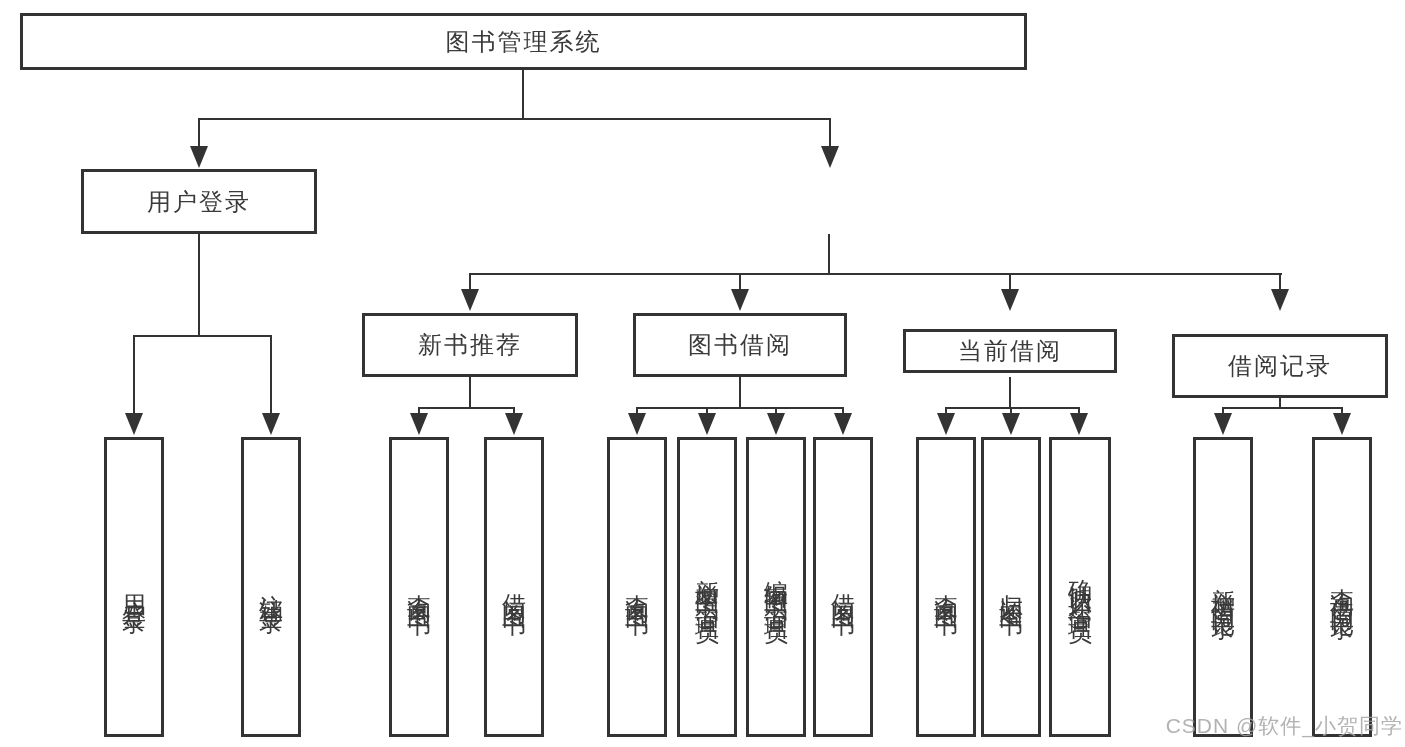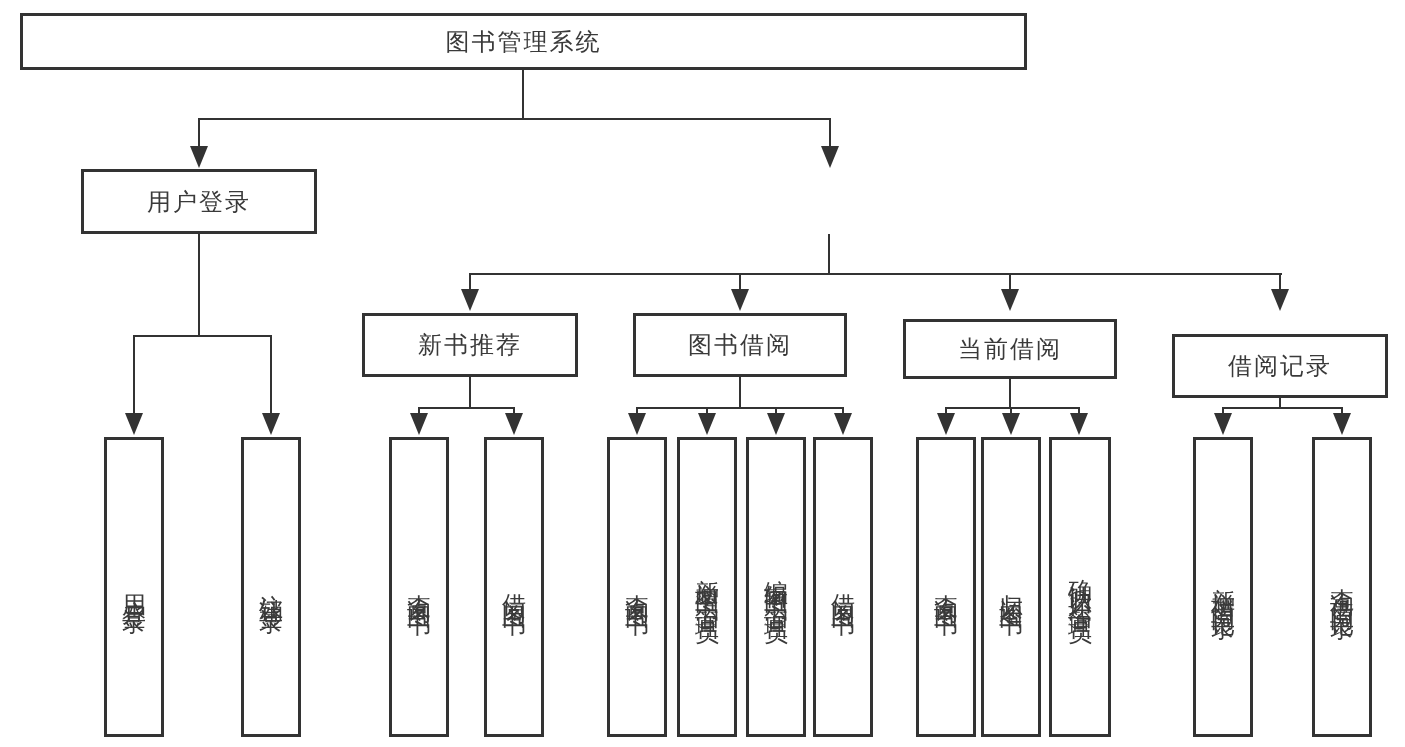--- a/index.html
+++ b/index.html
@@ -125,21 +125,21 @@
   <div class="box h" style="left:81px;top:169px;width:236px;height:65px;">
     <span>用户登录</span>
   </div>
 
   <div class="box h" style="left:633px;top:313px;width:214px;height:64px;">
     <span>图书借阅</span>
   </div>
   <div class="box h" style="left:362px;top:313px;width:216px;height:64px;">
     <span>新书推荐</span>
   </div>
-  <div class="box h" style="left:903px;top:319px;width:214px;height:60px;">
+  <div class="box h" style="left:903px;top:329px;width:214px;height:44px;">
     <span>当前借阅</span>
   </div>
   <div class="box h" style="left:1172px;top:313px;width:216px;height:64px;margin-top:21px;">
     <span>借阅记录</span>
   </div>
 
   <div class="box leaf" style="left:104px;top:437px;width:60px;height:300px;">
     <span>用户登录</span>
   </div>
   <div class="box leaf" style="left:241px;top:437px;width:60px;height:300px;">
@@ -176,14 +176,15 @@
     <span>确认归还（管理员）</span>
   </div>
 
   <div class="box leaf" style="left:1193px;top:437px;width:60px;height:300px;">
     <span>新增借阅记录</span>
   </div>
   <div class="box leaf" style="left:1312px;top:437px;width:60px;height:300px;">
     <span>查询借阅记录</span>
   </div>
 
+  <div id="watermark">CSDN @软件_小贺同学</div>
 
 </div>
 
 </body></html>

